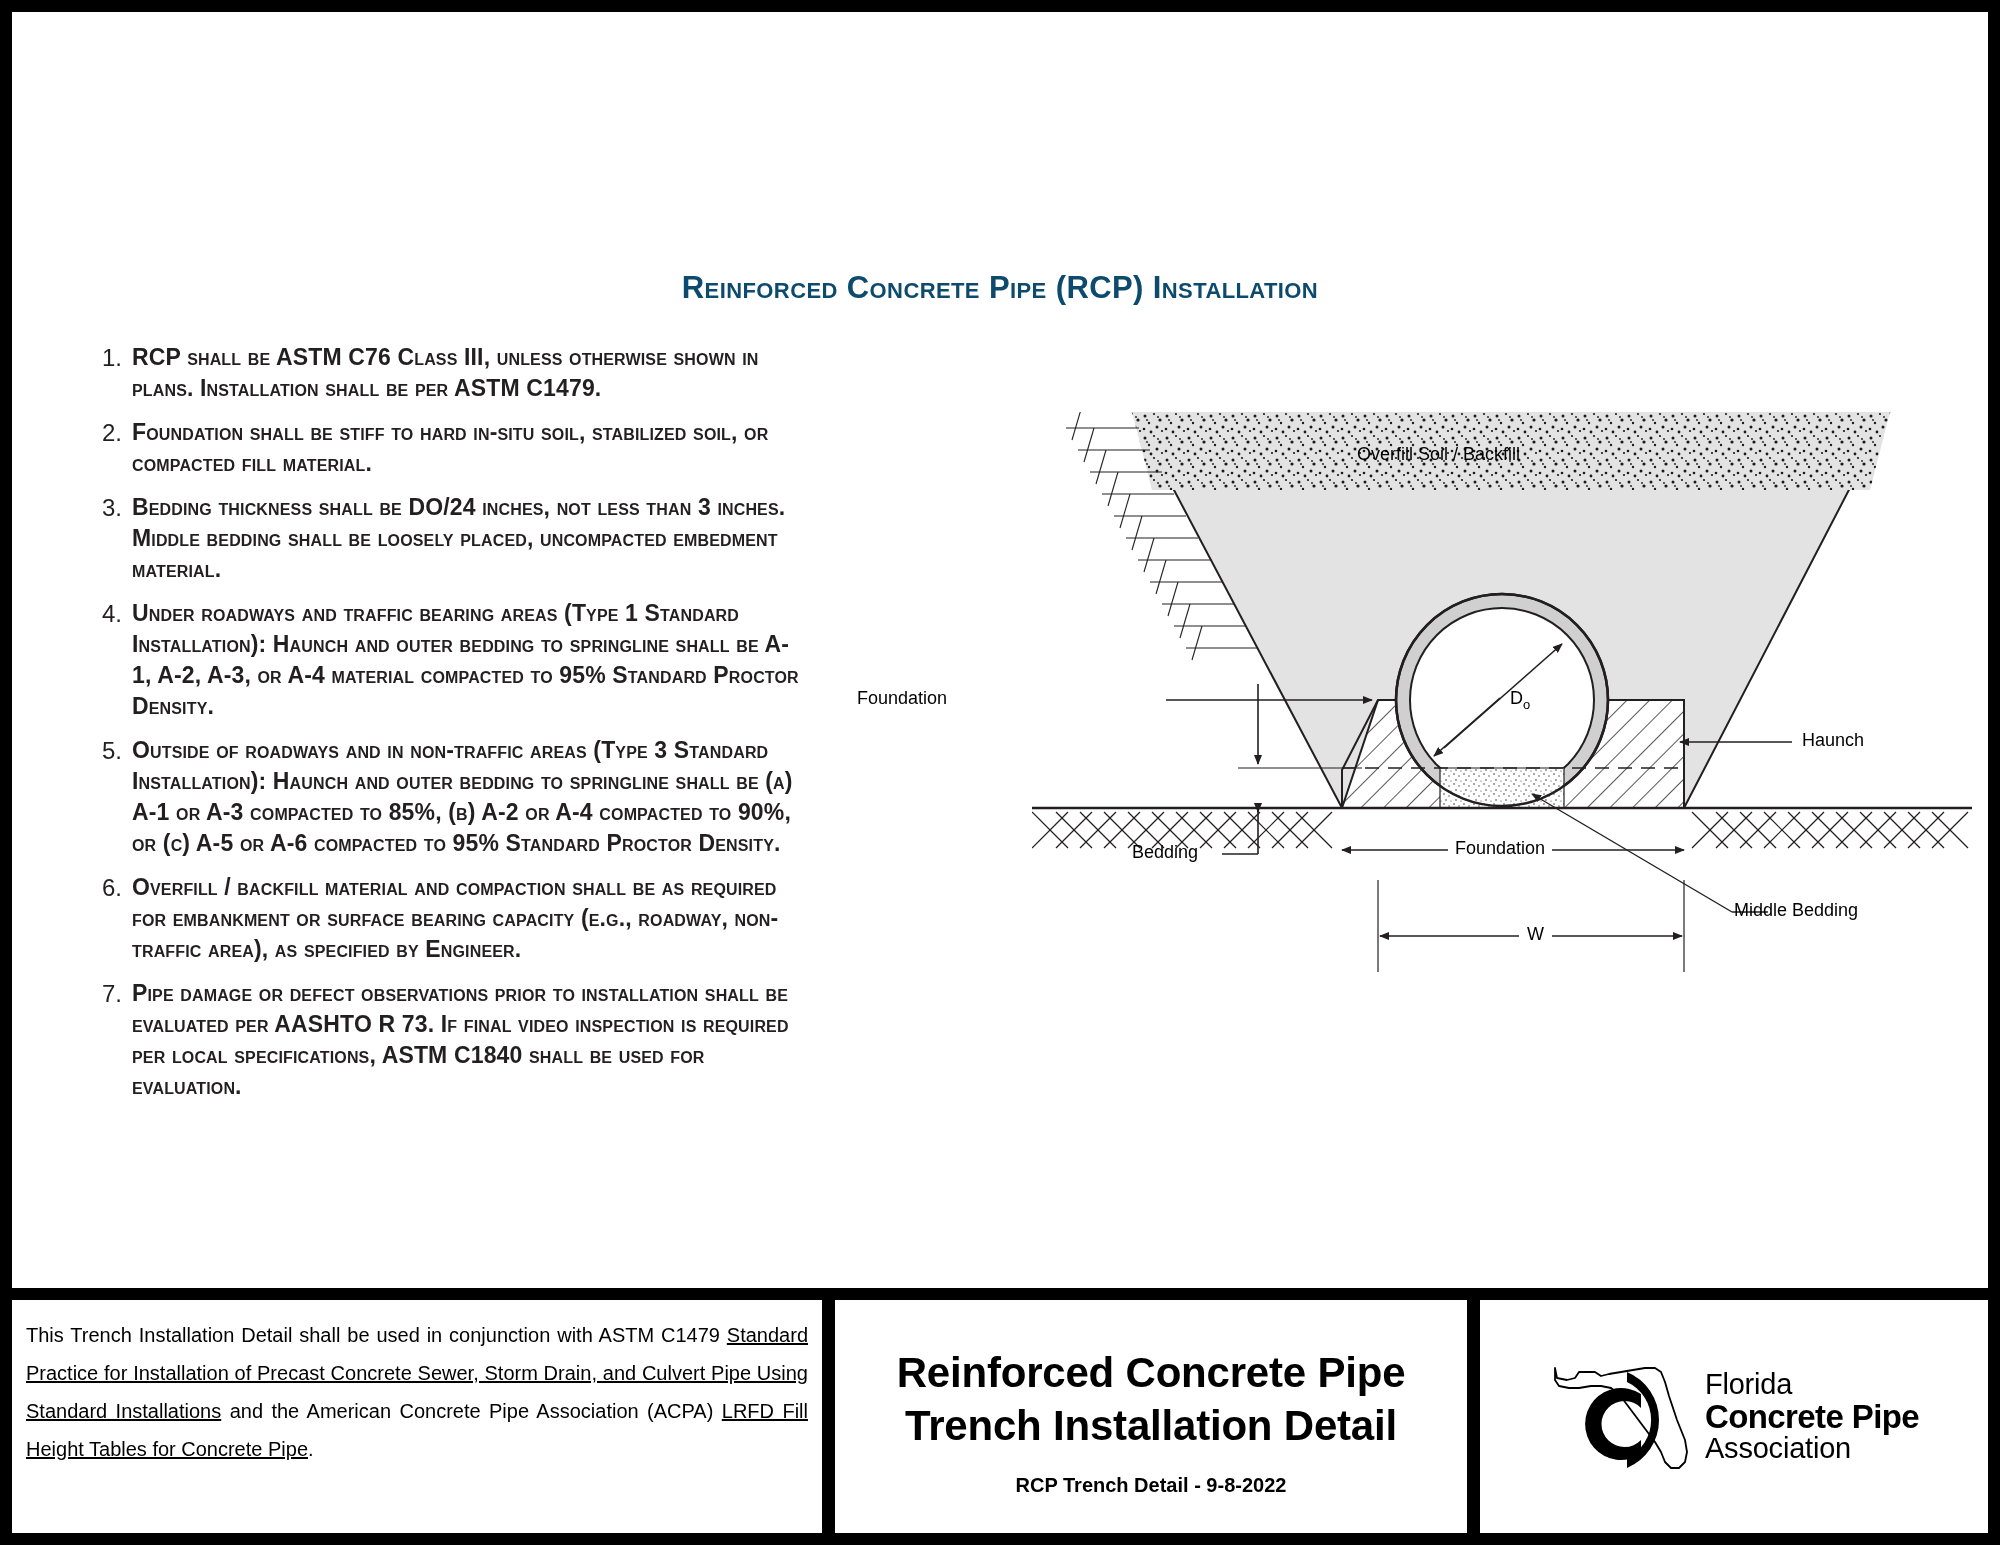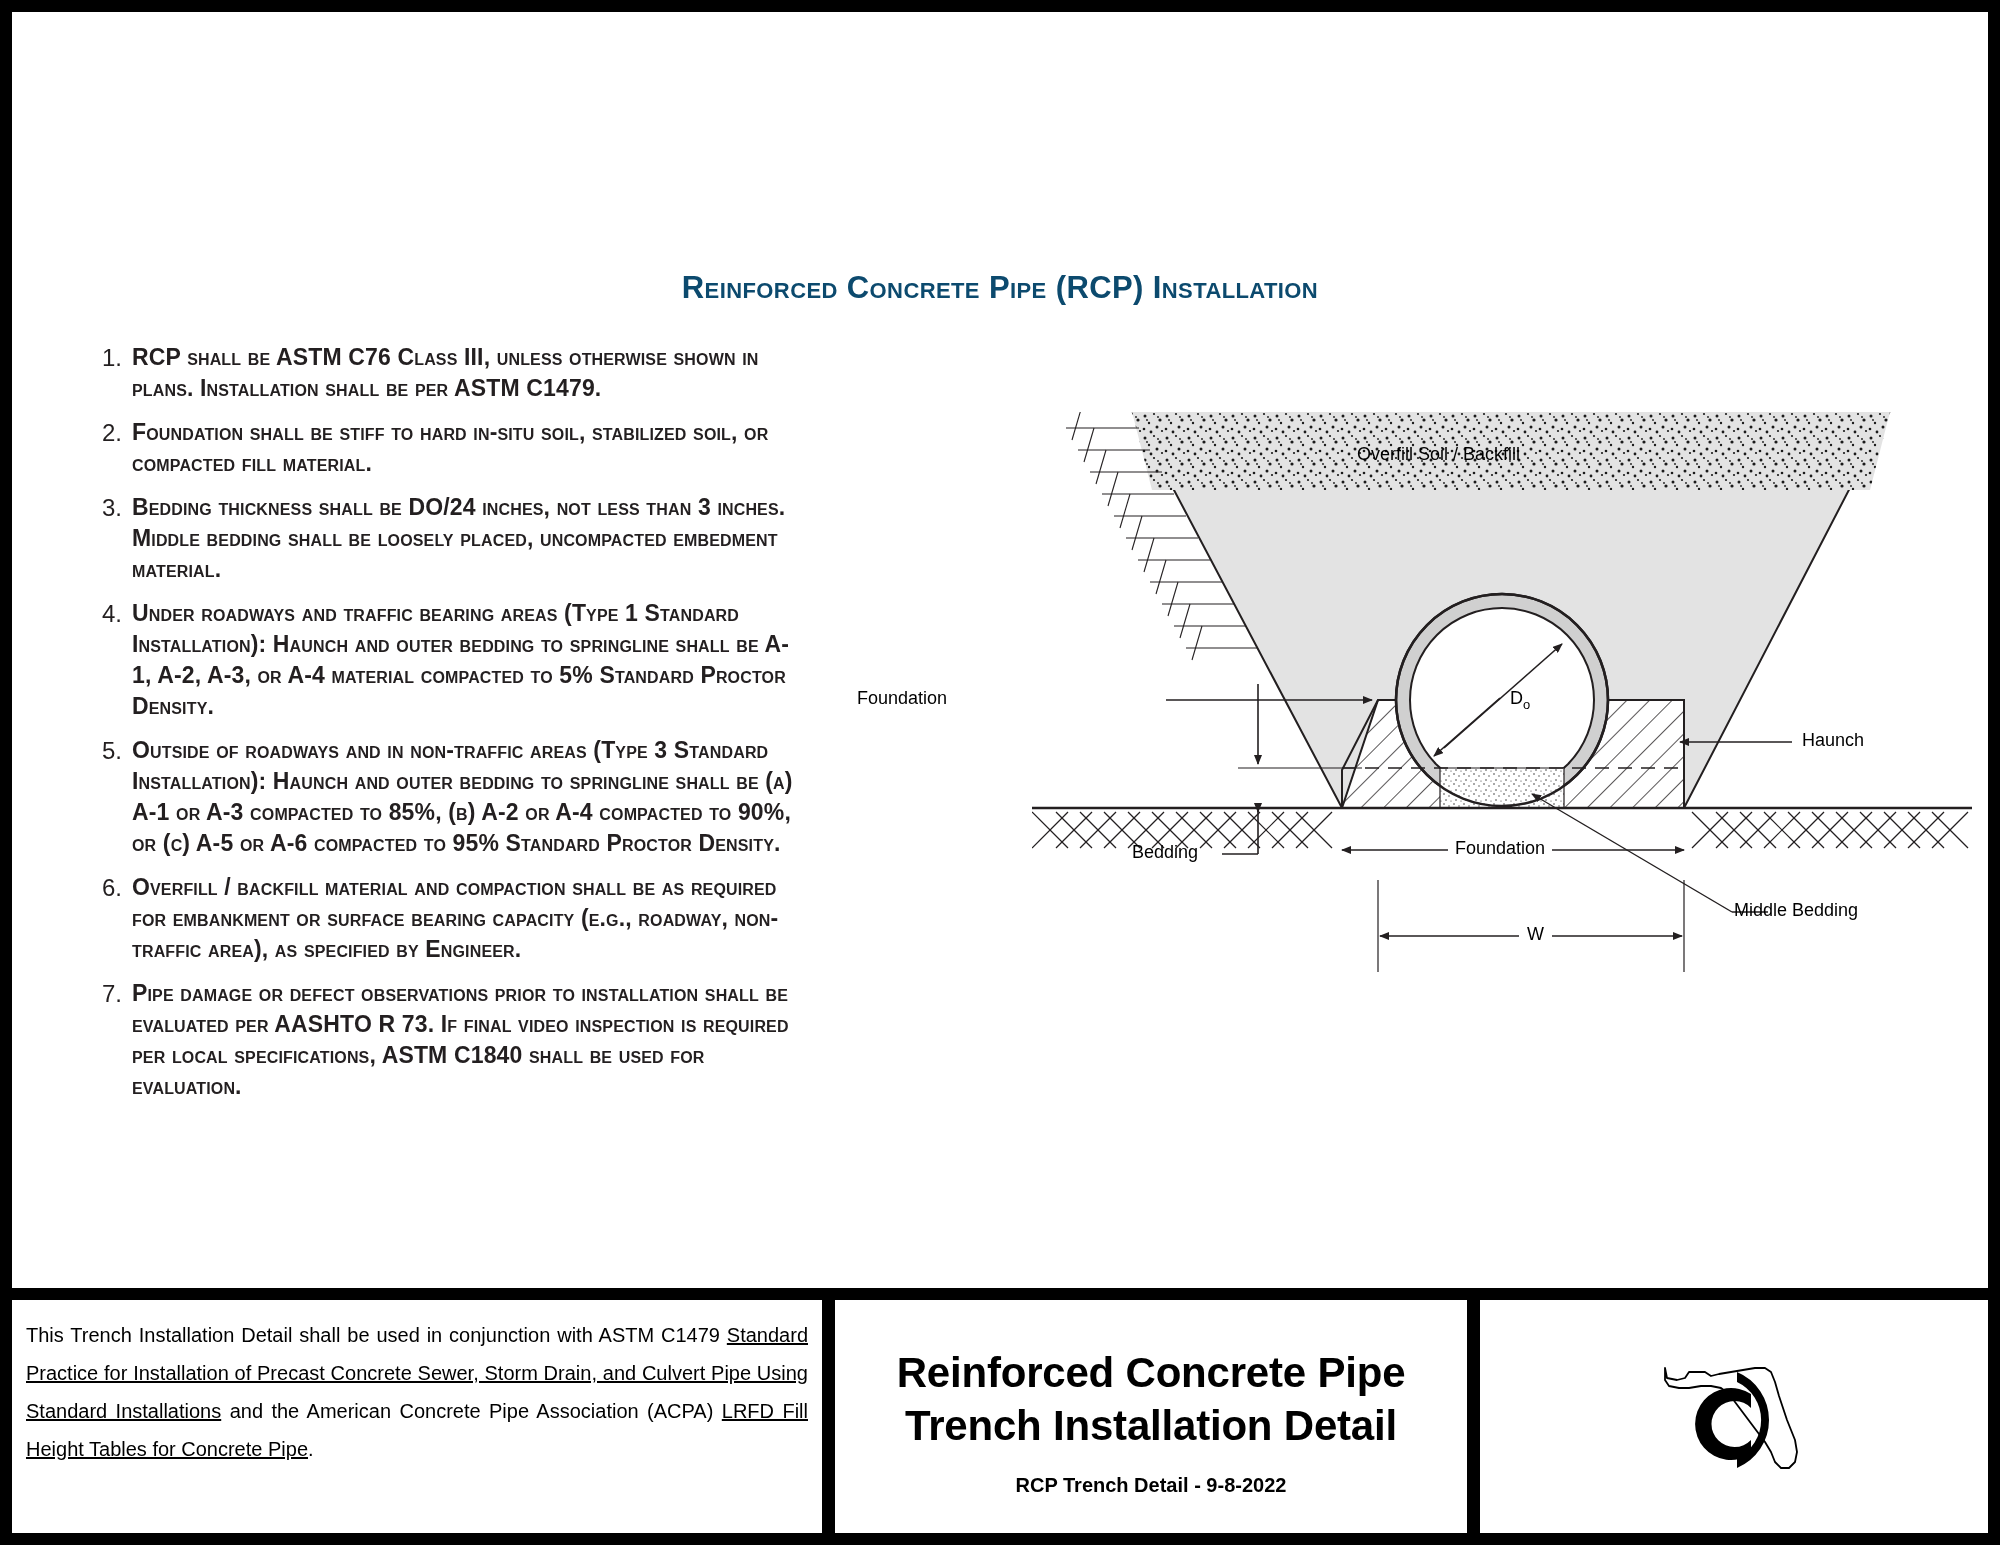--- a/index.html
+++ b/index.html
@@ -142,21 +142,21 @@
         <div class="note-body">Foundation shall be stiff to hard in-situ soil, stabilized soil, or compacted fill material.</div>
       </div>
 
       <div class="note">
         <div class="note-num">3.</div>
         <div class="note-body">Bedding thickness shall be DO/24 inches, not less than 3 inches. Middle bedding shall be loosely placed, uncompacted embedment material.</div>
       </div>
 
       <div class="note">
         <div class="note-num">4.</div>
-        <div class="note-body">Under roadways and traffic bearing areas (Type 1 Standard Installation): Haunch and outer bedding to springline shall be A-1, A-2, A-3, or A-4 material compacted to 5% Standard Proctor Density.</div>
+        <div class="note-body">Under roadways and traffic bearing areas (Type 1 Standard Installation): Haunch and outer bedding to springline shall be A-1, A-2, A-3, or A-4 material compacted to 95% Standard Proctor Density.</div>
       </div>
 
       <div class="note">
         <div class="note-num">5.</div>
         <div class="note-body">Outside of roadways and in non-traffic areas (Type 3 Standard Installation): Haunch and outer bedding to springline shall be (a) A-1 or A-3 compacted to 85%, (b) A-2 or A-4 compacted to 90%, or (c) A-5 or A-6 compacted to 95% Standard Proctor Density.</div>
       </div>
 
       <div class="note">
         <div class="note-num">6.</div>
         <div class="note-body">Overfill / backfill material and compaction shall be as required for embankment or surface bearing capacity (e.g., roadway, non-traffic area), as specified by Engineer.</div>
@@ -434,17 +434,22 @@
                    L 84,28 L 96,26 L 106,26 L 112,30 L 116,40 L 120,54 L 124,66
                    L 128,78 L 132,88 L 136,98 L 138,110 L 136,120 L 130,126
                    L 122,126 L 116,120 L 112,110 L 106,100 L 100,92 L 94,84
                    L 88,76 L 82,68 L 76,60 L 70,52 L 62,46 L 52,44 L 42,44
                    L 30,46 L 20,46 L 10,44 L 6,38 Z" fill="none" stroke="#000" stroke-width="1.8" stroke-linejoin="round"></path>
 
           <path d="M 92,52 A 36,36 0 1 0 92,112 L 92,98 A 23,23 0 1 1 92,66 Z" fill="#000"></path>
 
           <path d="M 78,30 A 52,52 0 0 1 78,126 L 78,116 A 42,42 0 0 0 78,40 Z" fill="#000"></path>
         </svg>
+        <div class="logo-text">
+          <div class="logo-l1">Florida</div>
+          <div class="logo-l2">Concrete Pipe</div>
+          <div class="logo-l3">Association</div>
+        </div>
       </div>
     </div>
 
   </div>
 </div>
 
 </body></html>

